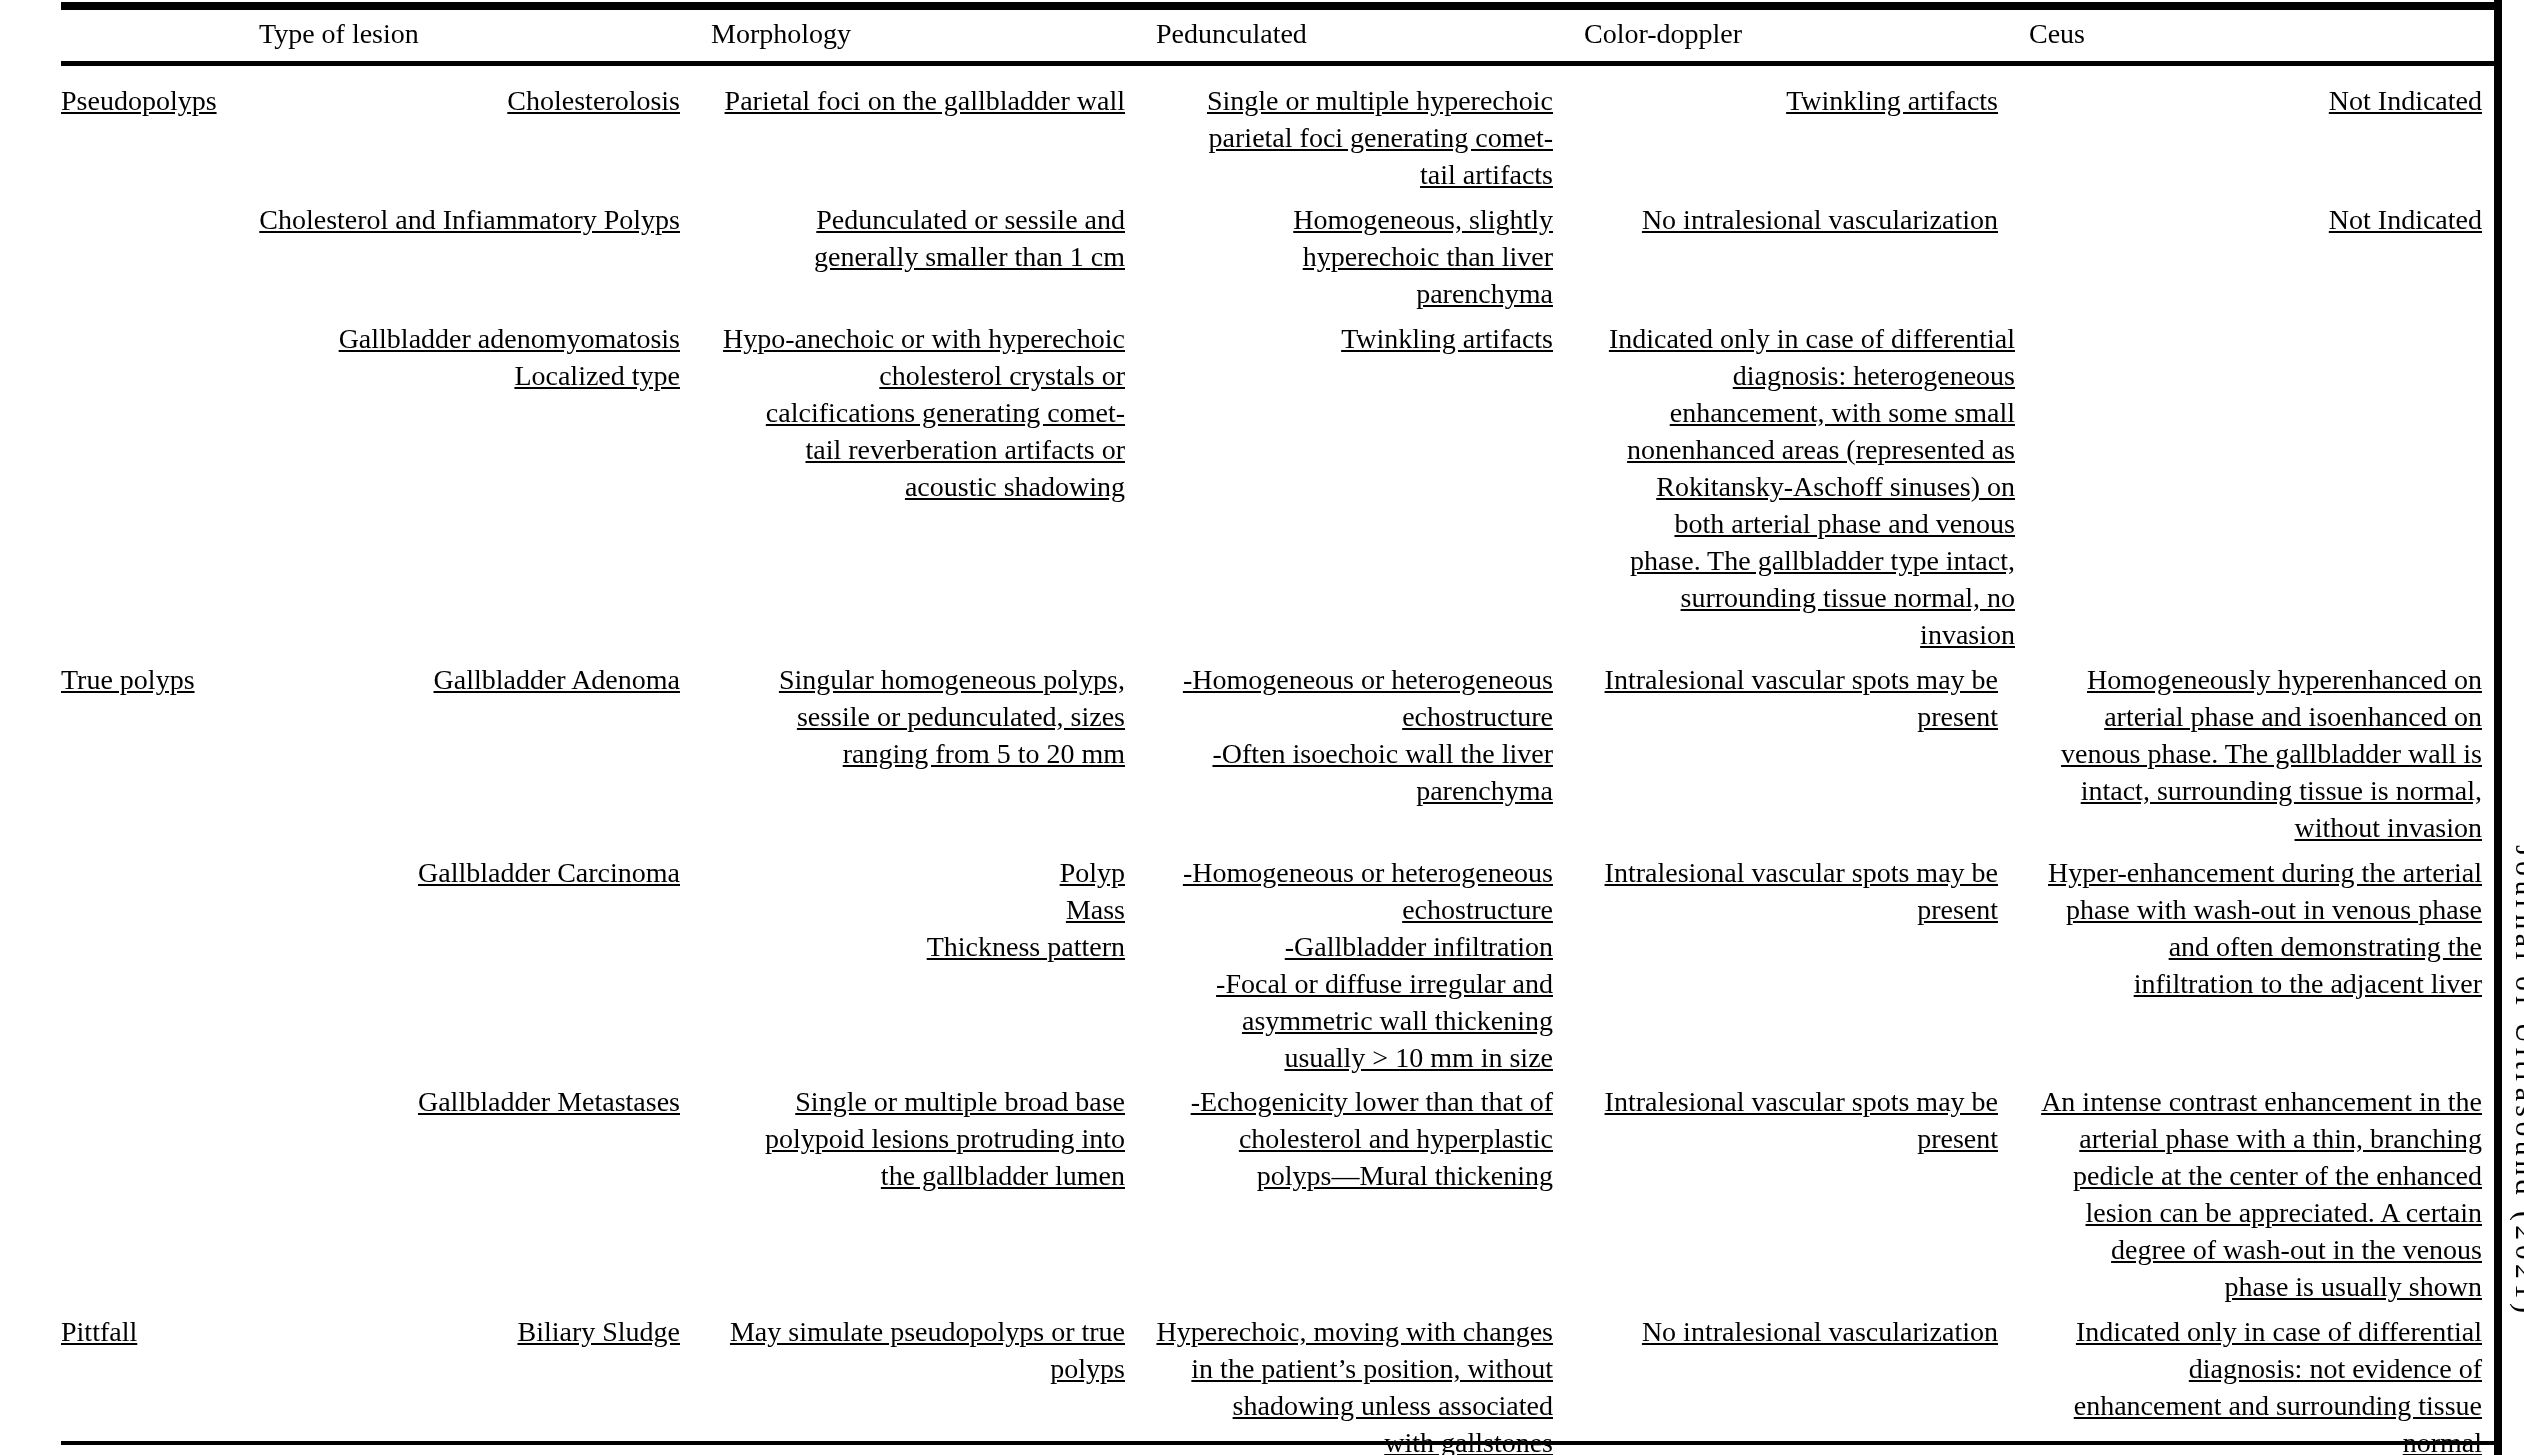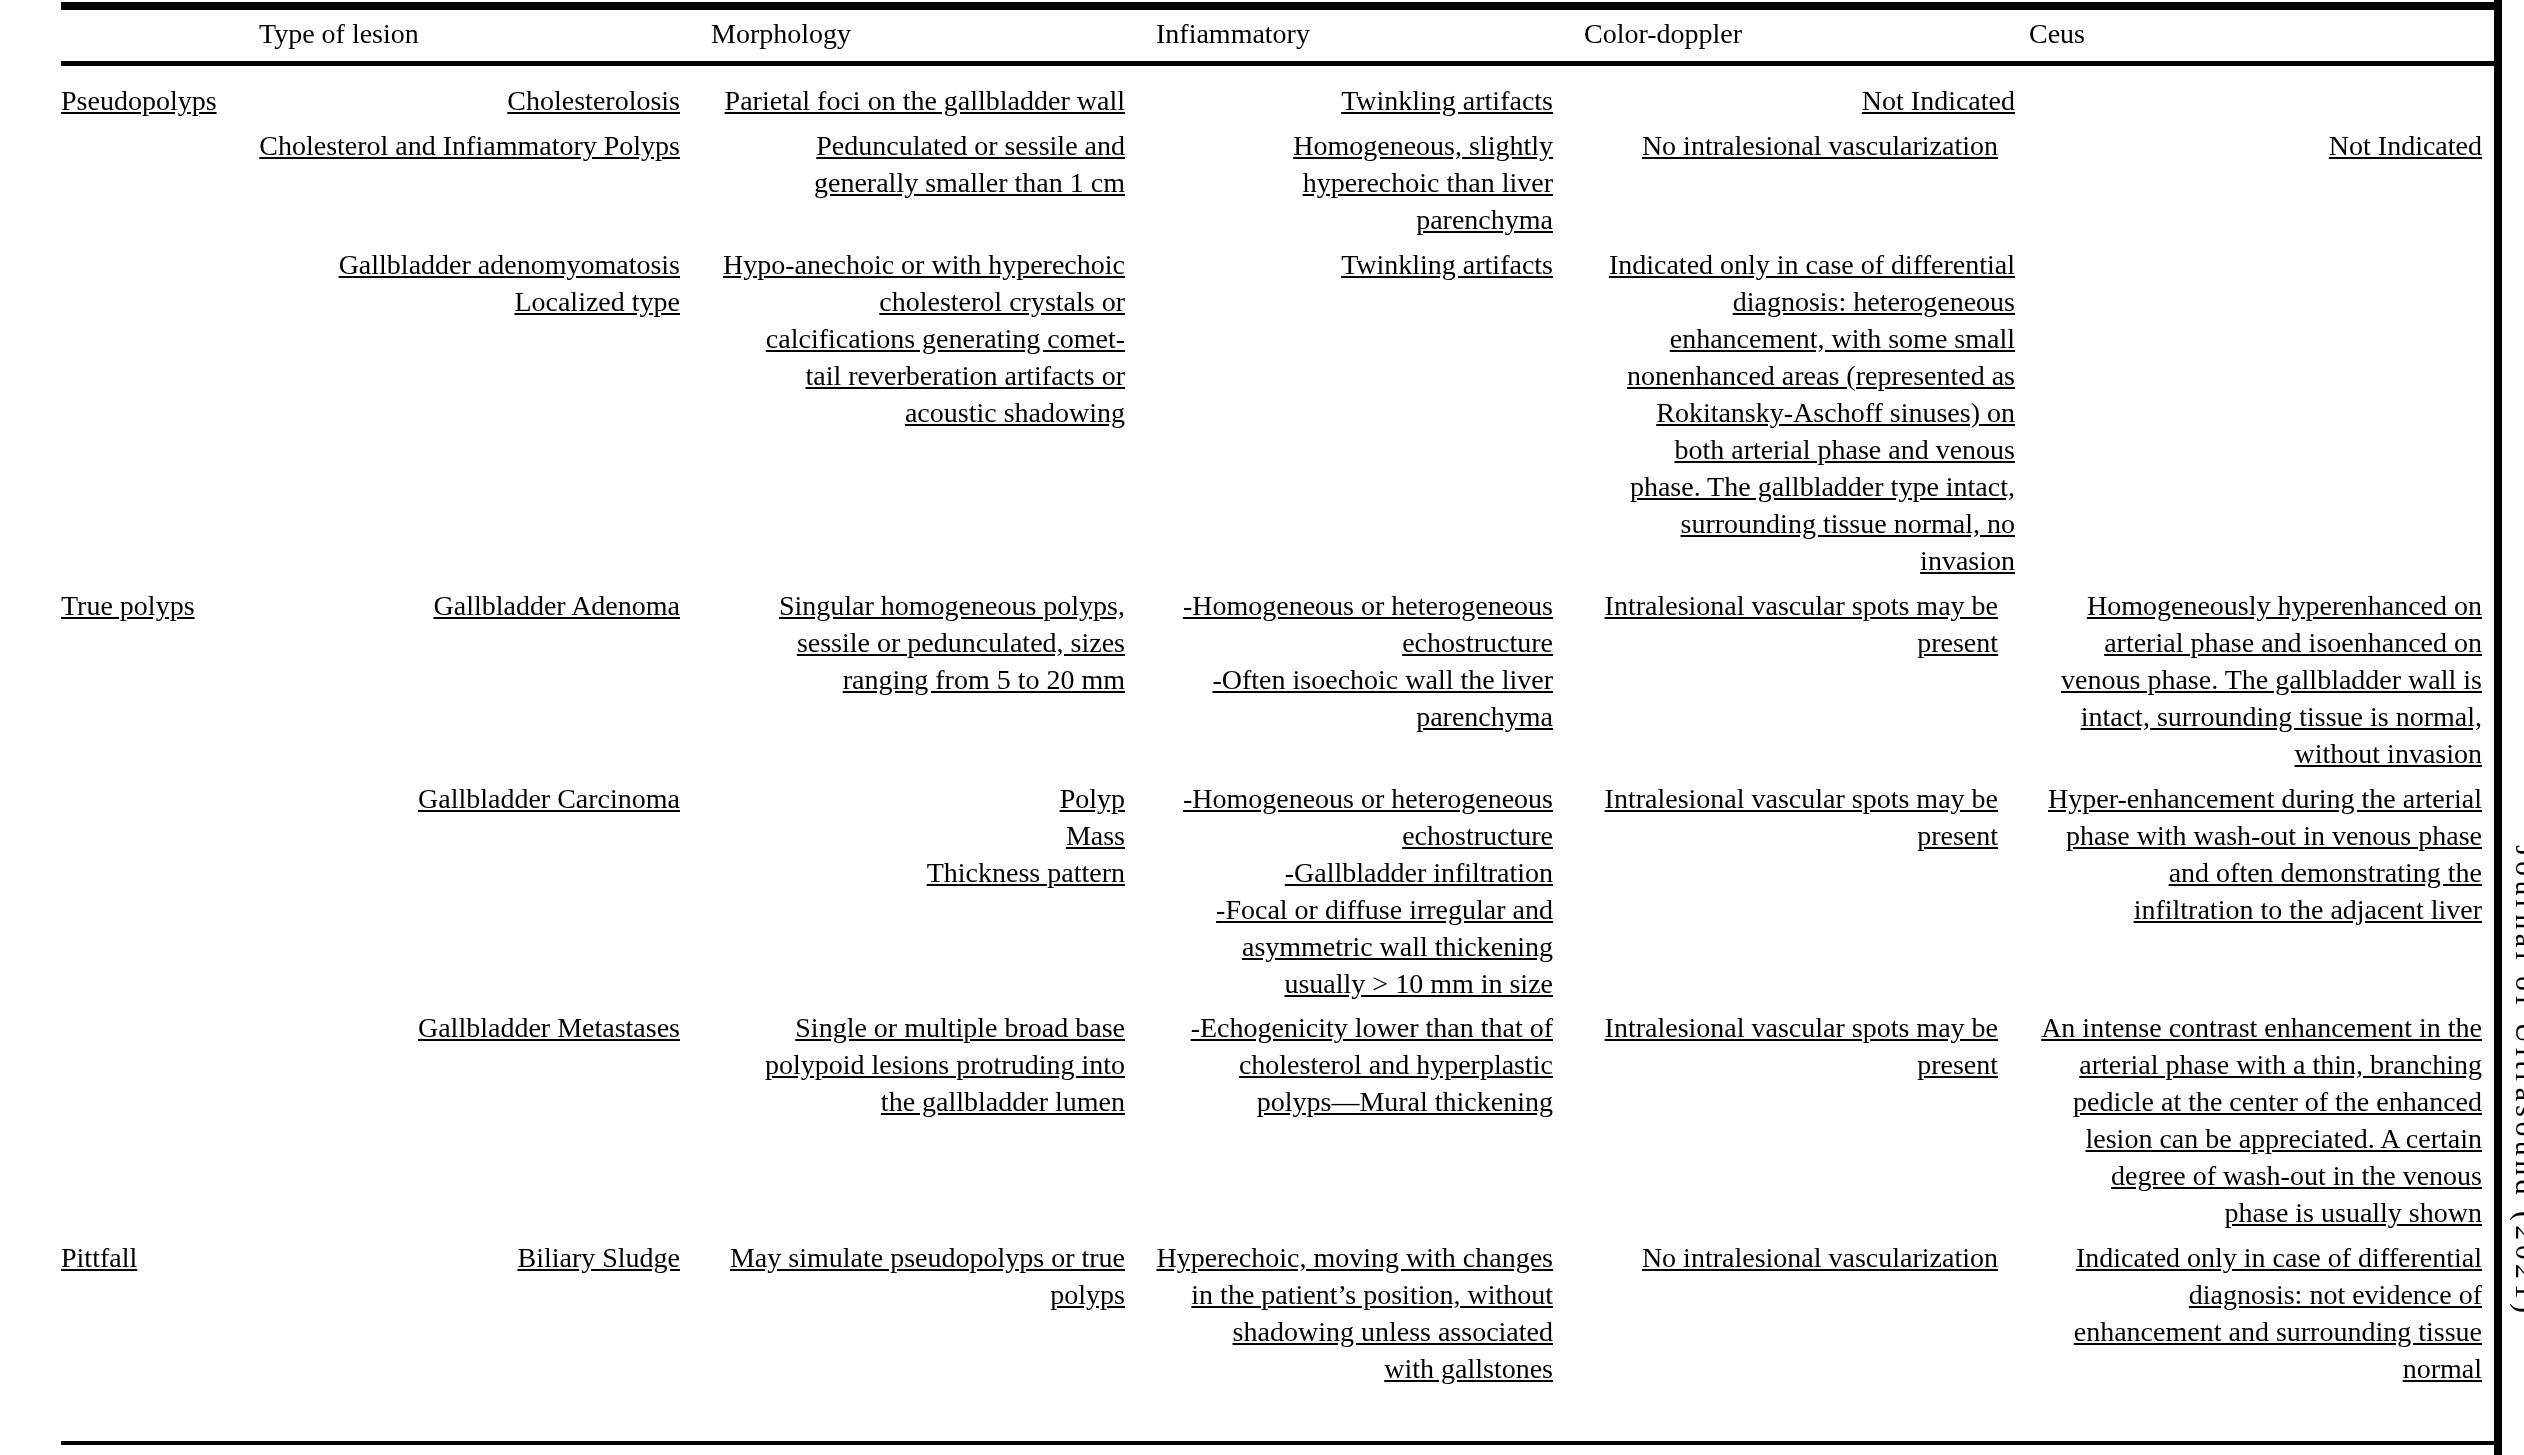--- a/index.html
+++ b/index.html
@@ -47,37 +47,40 @@
 <body>
 
 <div class="page">
 
   <div class="rule rule-top"></div>
 
   <div class="thead">
     <div class="cell group"></div>
     <div class="cell">Type of lesion</div>
     <div class="cell">Morphology</div>
-    <div class="cell">Infiammatory</div>
+    <div class="cell">Pedunculated</div>
     <div class="cell">Color-doppler</div>
     <div class="cell">Ceus</div>
   </div>
 
   <div class="rule rule-head"></div>
 
   <div class="tbody">
       <div class="trow">
         <div class="cell group">Pseudopolyps</div>
         <div class="cell">
           <div class="para">Cholesterolosis</div>
         </div>
         <div class="cell">
           <div class="para">Parietal foci on the gallbladder wall</div>
         </div>
         <div class="cell">
+          <div class="para">Single or multiple hyperechoic parietal foci generating comet-tail artifacts</div>
+        </div>
+        <div class="cell">
           <div class="para">Twinkling artifacts</div>
         </div>
         <div class="cell">
           <div class="para">Not Indicated</div>
         </div>
       </div>
       <div class="trow">
         <div class="cell group"></div>
         <div class="cell">
           <div class="para">Cholesterol and Infiammatory Polyps</div>

